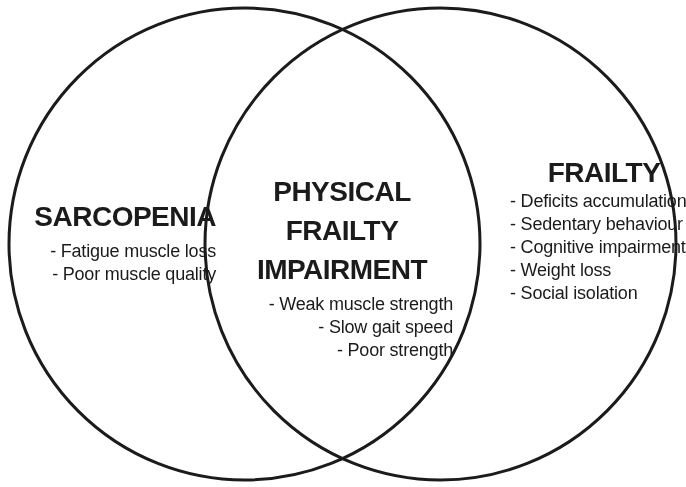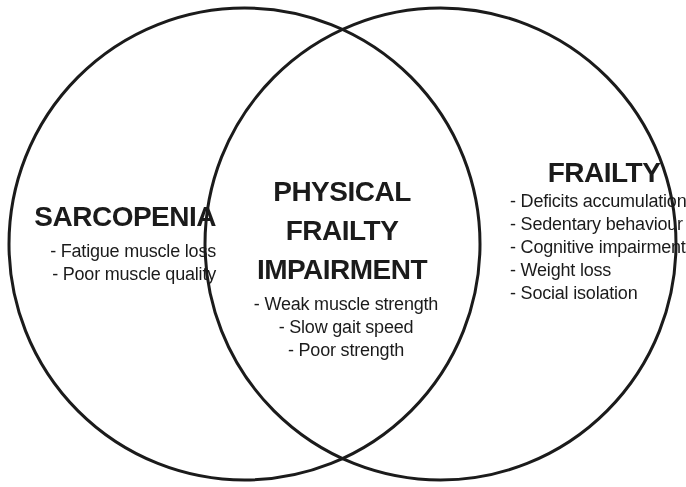--- a/index.html
+++ b/index.html
@@ -51,21 +51,21 @@
     font-size: 18px;
     line-height: 23px;
     letter-spacing: -0.2px;
   }
   .item { white-space: nowrap; }
 
   .group-left   { left: 16px;  top: 200px; width: 200px; text-align: right; }
   .group-left .items  { margin-top: 6px; }
 
   .group-center { left: 231px; top: 148px; width: 222px; text-align: center; margin-top: 24px; }
-  .group-center .items { margin-top: 4px; text-align: center; padding-left: 8px; }
+  .group-center .items { margin-top: 4px; text-align: right; padding-left: 8px; }
 
   .group-right  { left: 510px; top: 156px; width: 188px; text-align: center; }
   .group-right .items { text-align: left; }
 </style>
 </head>
 <body>
 
 <div class="canvas">
 
   <svg class="circles" viewBox="0 0 686 487" aria-hidden="true">

